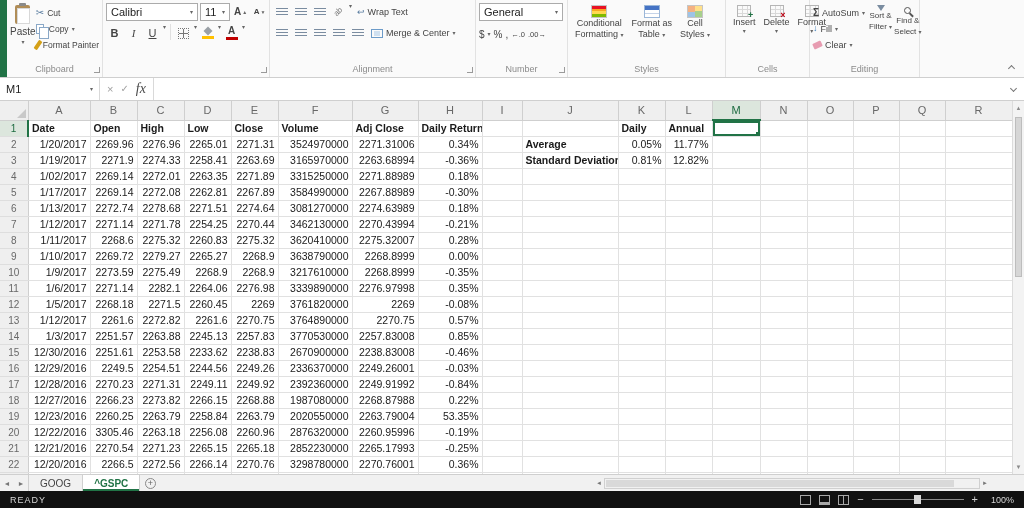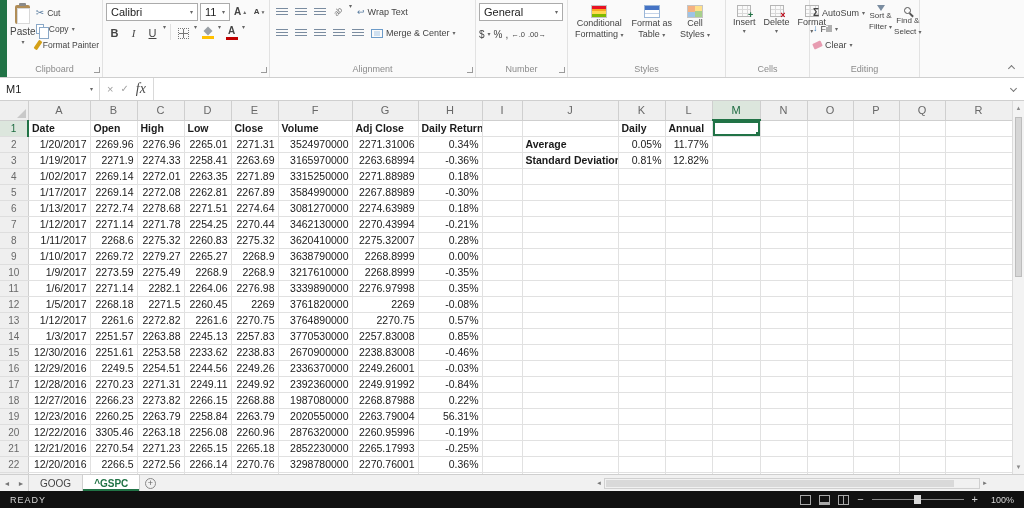--- a/index.html
+++ b/index.html
@@ -794,21 +794,21 @@
         </tr>
         <tr>
           <th class="rowhead">19</th>
           <td class="tr-">12/23/2016</td>
           <td class="tr-">2260.25</td>
           <td class="tr-">2263.79</td>
           <td class="tr-">2258.84</td>
           <td class="tr-">2263.79</td>
           <td class="tr-">2020550000</td>
           <td class="tr-">2263.79004</td>
-          <td class="tr-">56.31%</td>
+          <td class="tr-">53.35%</td>
           <td></td>
           <td></td>
           <td></td>
           <td></td>
           <td></td>
           <td></td>
           <td></td>
           <td></td>
           <td></td>
           <td></td>

